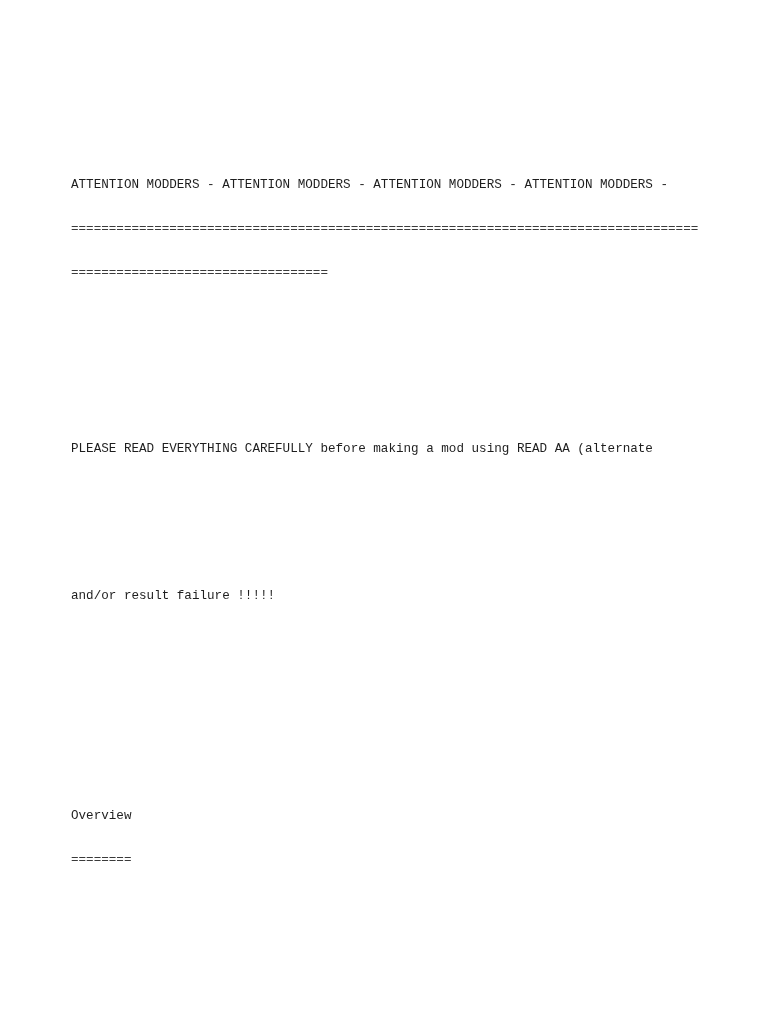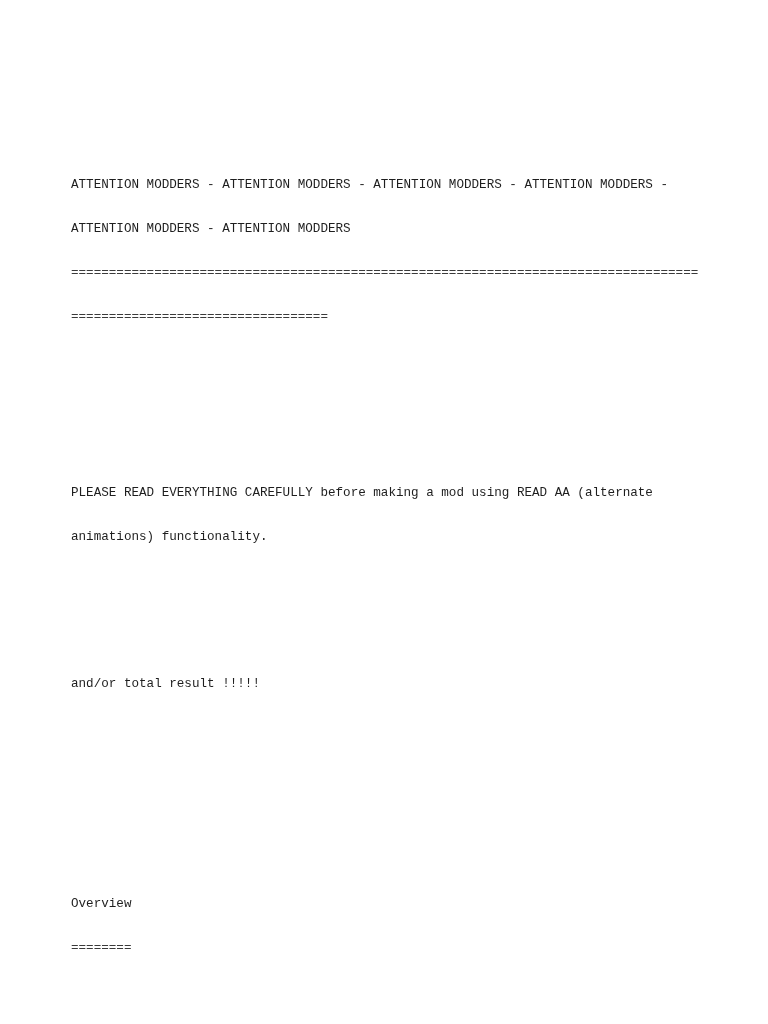--- a/index.html
+++ b/index.html
@@ -40,34 +40,32 @@
 </style>
 </head>
 <body>
 
 <div class="page">
   <div class="doc">
 
     
     <div>
       <div class="line">ATTENTION MODDERS - ATTENTION MODDERS - ATTENTION MODDERS - ATTENTION MODDERS -</div>
-      <div class="line">ATTENTION MODDERS - ATTENTION MODDERS</div>
       <div class="line rule">===================================================================================</div>
       <div class="line rule">==================================</div>
     </div>
     <div class="line"></div>
 
     
     <div>
       <div class="line">PLEASE READ EVERYTHING CAREFULLY before making a mod using READ AA (alternate</div>
-      <div class="line">animations) functionality.</div>
     </div>
     <div class="line"></div>
     <div>
-      <div class="line">and/or total result !!!!!</div>
+      <div class="line">and/or result failure !!!!!</div>
     </div>
     <div class="line"></div>
     <div class="line"></div>
 
     
     <div>
       <div class="line">Overview</div>
       <div class="line rule">========</div>
       
 

